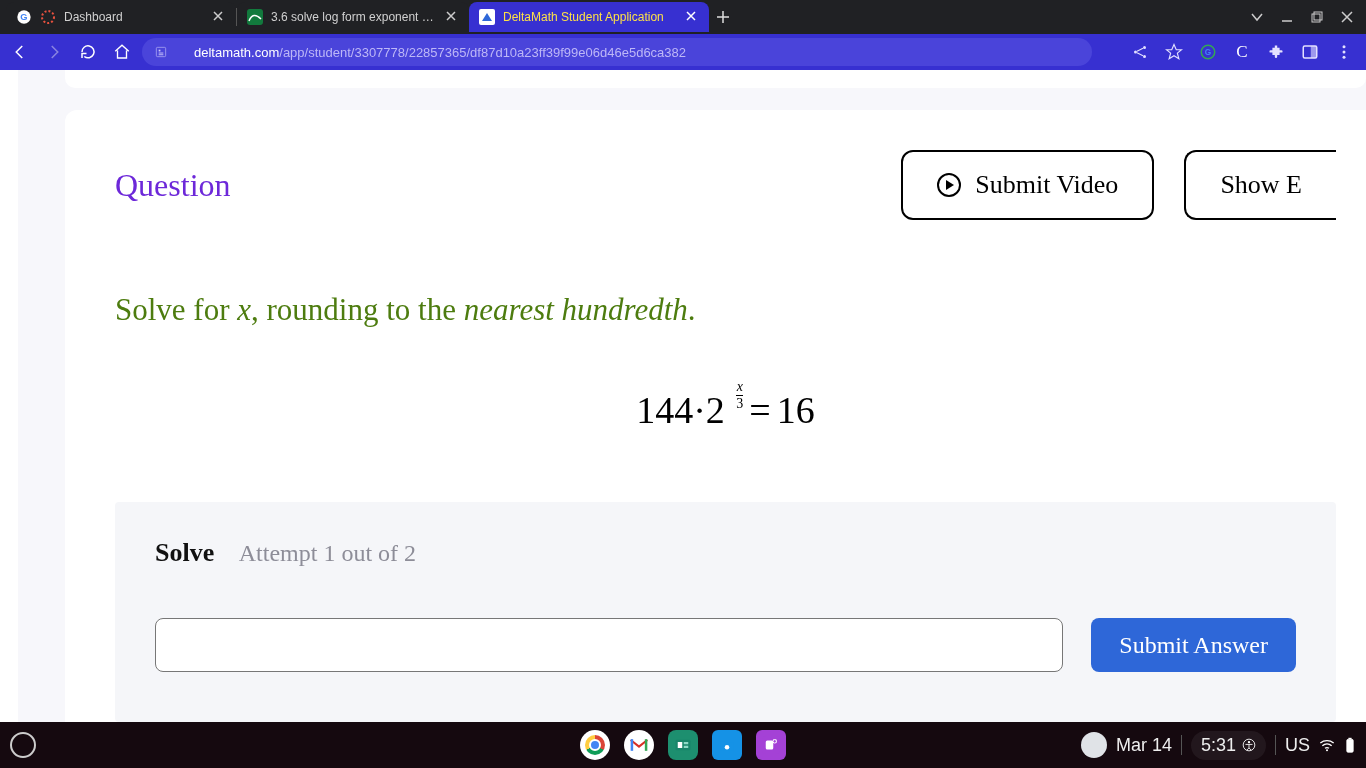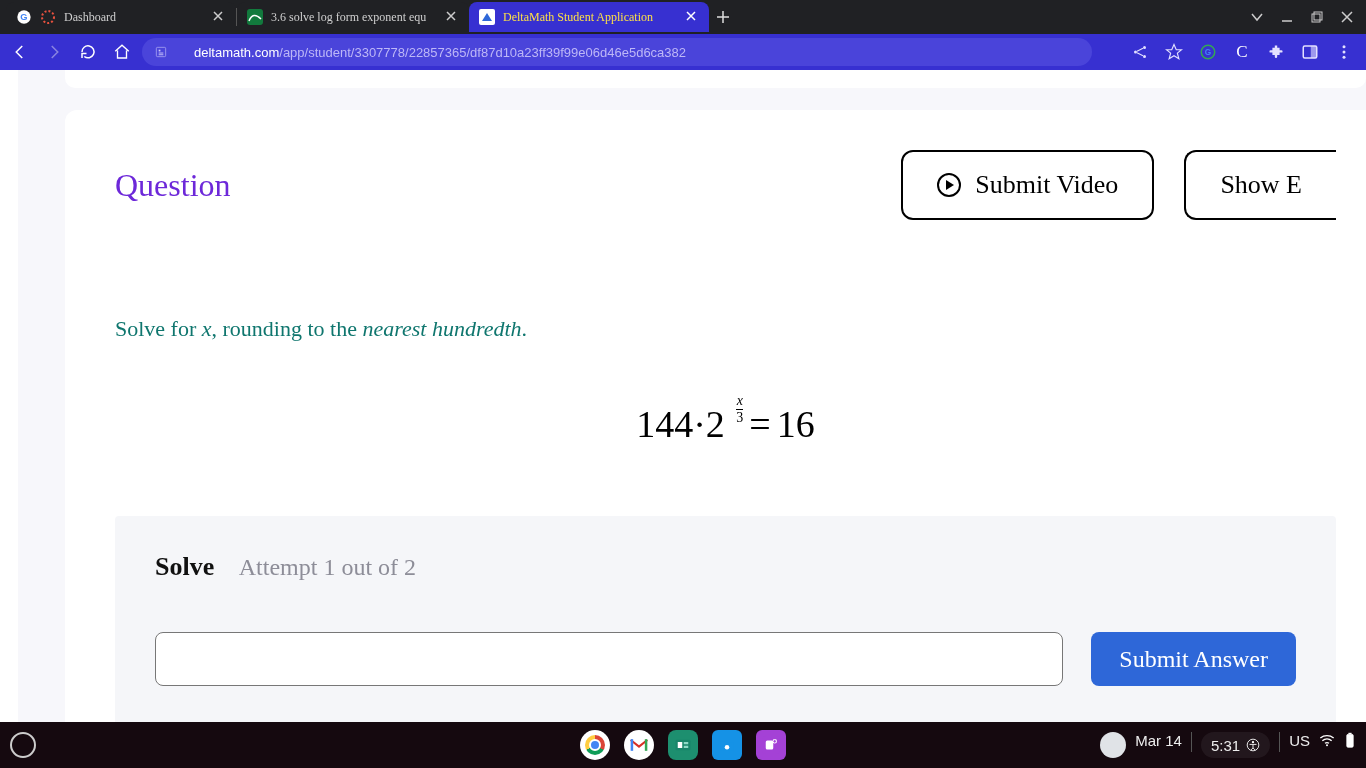--- a/index.html
+++ b/index.html
@@ -38,21 +38,21 @@
   gap: 8px;
   cursor: pointer;
 }
 .tab.inactive { background: #202124; color: #d0d0d0; width: 230px; }
 .tab.inactive2 { background: #202124; color: #d0d0d0; width: 232px; }
 .tab.active { background: #3730d1; color: #fde047; width: 251px; }
 .tab-sep {
   width: 1px; height: 18px; background: #555;
 }
 .tab .ico { width: 16px; height: 16px; display: flex; align-items: center; justify-content: center; }
-.tab .ttl { flex: 1; white-space: nowrap; overflow: hidden; text-overflow: ellipsis; font-family: Liberation Serif, serif; }
+.tab .ttl { flex: 1; white-space: nowrap; overflow: hidden; text-overflow: ellipsis; }
 .tab .x { width: 14px; height: 14px; color: #ccc; }
 .newtab { width: 28px; height: 28px; display: flex; align-items:center; justify-content:center; color: #ddd; cursor:pointer;}
 .win-controls {
   margin-left: auto; display: flex; align-items:center; gap: 12px; padding-right: 10px; color: #ddd;
 }
 .win-controls .wc { width: 18px; height: 18px; display:flex; align-items:center; justify-content:center; cursor:pointer;}
 
 .omnibar {
   height: 36px;
   background: #3730d1;
@@ -166,23 +166,23 @@
   content:"";
   width:0;height:0;
   border-left: 8px solid #000;
   border-top: 5px solid transparent;
   border-bottom: 5px solid transparent;
   margin-left: 2px;
 }
 
 .prompt {
   font-family: Georgia, "Times New Roman", serif;
-  font-size: 22px;
-  color: #0f766e;
-  margin-top: 96px;
+  font-size: 31px;
+  color: #4d7c0f;
+  margin-top: 72px;
 }
 .prompt .var { font-style: italic; }
 .prompt .em { font-style: italic; }
 
 .equation {
   font-family: Georgia, "Times New Roman", serif;
   font-size: 38px;
   text-align: center;
   margin-top: 60px;
 }
@@ -290,22 +290,23 @@
   background: conic-gradient(#db4437 0 120deg, #0f9d58 120deg 240deg, #ffcd40 240deg 360deg);
   position: relative;
 }
 .chrome-inner::after {
   content:""; position:absolute; inset:4px; background:#4285f4; border-radius:50%; border:2px solid #fff;
 }
 
 .status-area {
   margin-left: auto;
   display: flex;
+  align-items: center;
   gap: 9px;
-  font-size: 15px;
+  font-size: 18px;
 }
 .status-area .badge {
   width: 26px; height: 26px; border-radius:50%; background:#e0e3e7; display:inline-block;
 }
 .status-area .sep {
   width: 1px; height: 20px; background: #555;
 }
 .status-group {
   background: rgba(255,255,255,0.06);
   border-radius: 20px;

